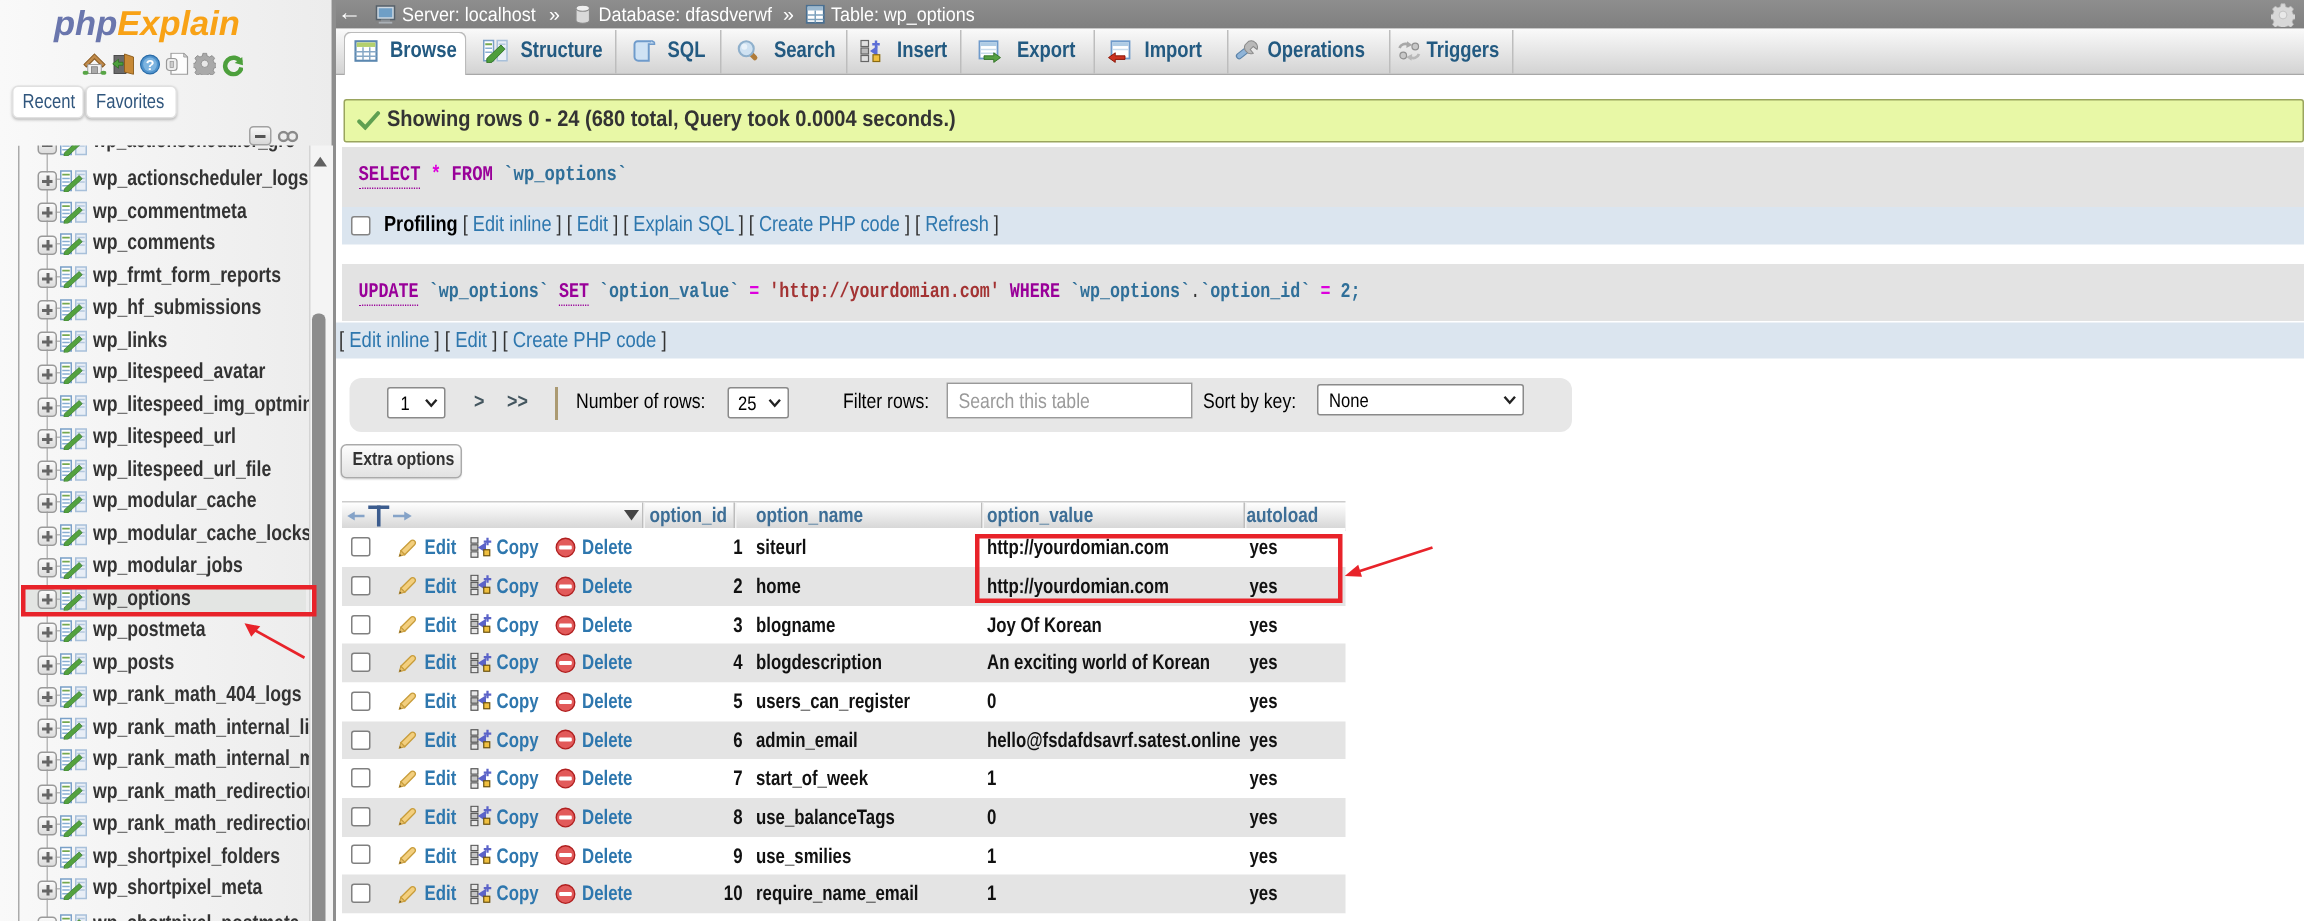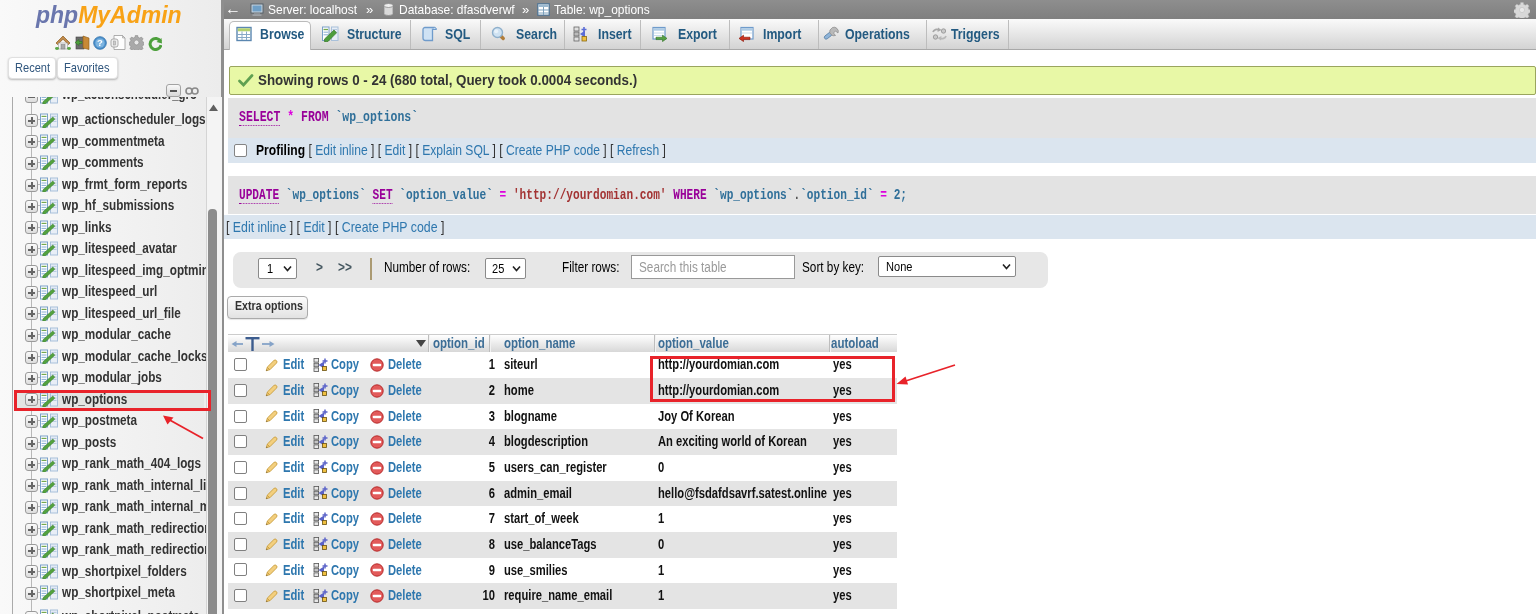--- a/index.html
+++ b/index.html
@@ -13,21 +13,21 @@
   .op{color:#dd00dd;font-weight:bold;}
   .str{color:#a33333;font-weight:bold;}
   .num{color:#2f6f99;font-weight:bold;}
   .blk{color:#333;}
   .lnk{color:#2e77ae;}
 </style></head>
 <body>
 
 <div class="abs" style="left:0;top:0;width:221px;height:614px;background:linear-gradient(90deg,#f9f9f9,#ececec);"></div>
 <div class="abs" style="left:221px;top:0;width:3px;height:614px;background:#8e8e8e;"></div>
-<div class="abs" style="left:36px;top:1px;height:28px;font-size:23px;font-style:italic;font-weight:bold;line-height:28px;white-space:nowrap;"><span style="color:#6a76ad;">php</span><span style="color:#f8a216;">MyAdmin</span></div>
+<div class="abs" style="left:36px;top:1px;height:28px;font-size:23px;font-style:italic;font-weight:bold;line-height:28px;white-space:nowrap;"><span style="color:#6a76ad;">php</span><span style="color:#f8a216;">Explain</span></div>
 <svg class="abs" style="left:55px;top:35px" width="16" height="15" viewBox="0 0 16 15">
 <polygon points="8,1 15,8 13.4,9.6 8,4.2 2.6,9.6 1,8" fill="#c08a4a" stroke="#8a5a20" stroke-width="0.7"></polygon>
 <rect x="3.5" y="8" width="9" height="6" fill="#f2f2f2" stroke="#999" stroke-width="0.6"></rect>
 <rect x="6" y="9.5" width="4" height="4.5" fill="#aaa" stroke="#777" stroke-width="0.5"></rect>
 <ellipse cx="2" cy="13.5" rx="2" ry="1.4" fill="#58a546"></ellipse>
 <ellipse cx="14" cy="13.5" rx="2" ry="1.4" fill="#58a546"></ellipse>
 </svg>
 <svg class="abs" style="left:75px;top:35px" width="15" height="15" viewBox="0 0 15 15">
 <rect x="1" y="2" width="8" height="12" fill="#6a6a6a" stroke="#444" stroke-width="0.6"></rect>
 <polygon points="8,1 14,3 14,14.5 8,13" fill="#c78936" stroke="#8a5a18" stroke-width="0.6"></polygon>

